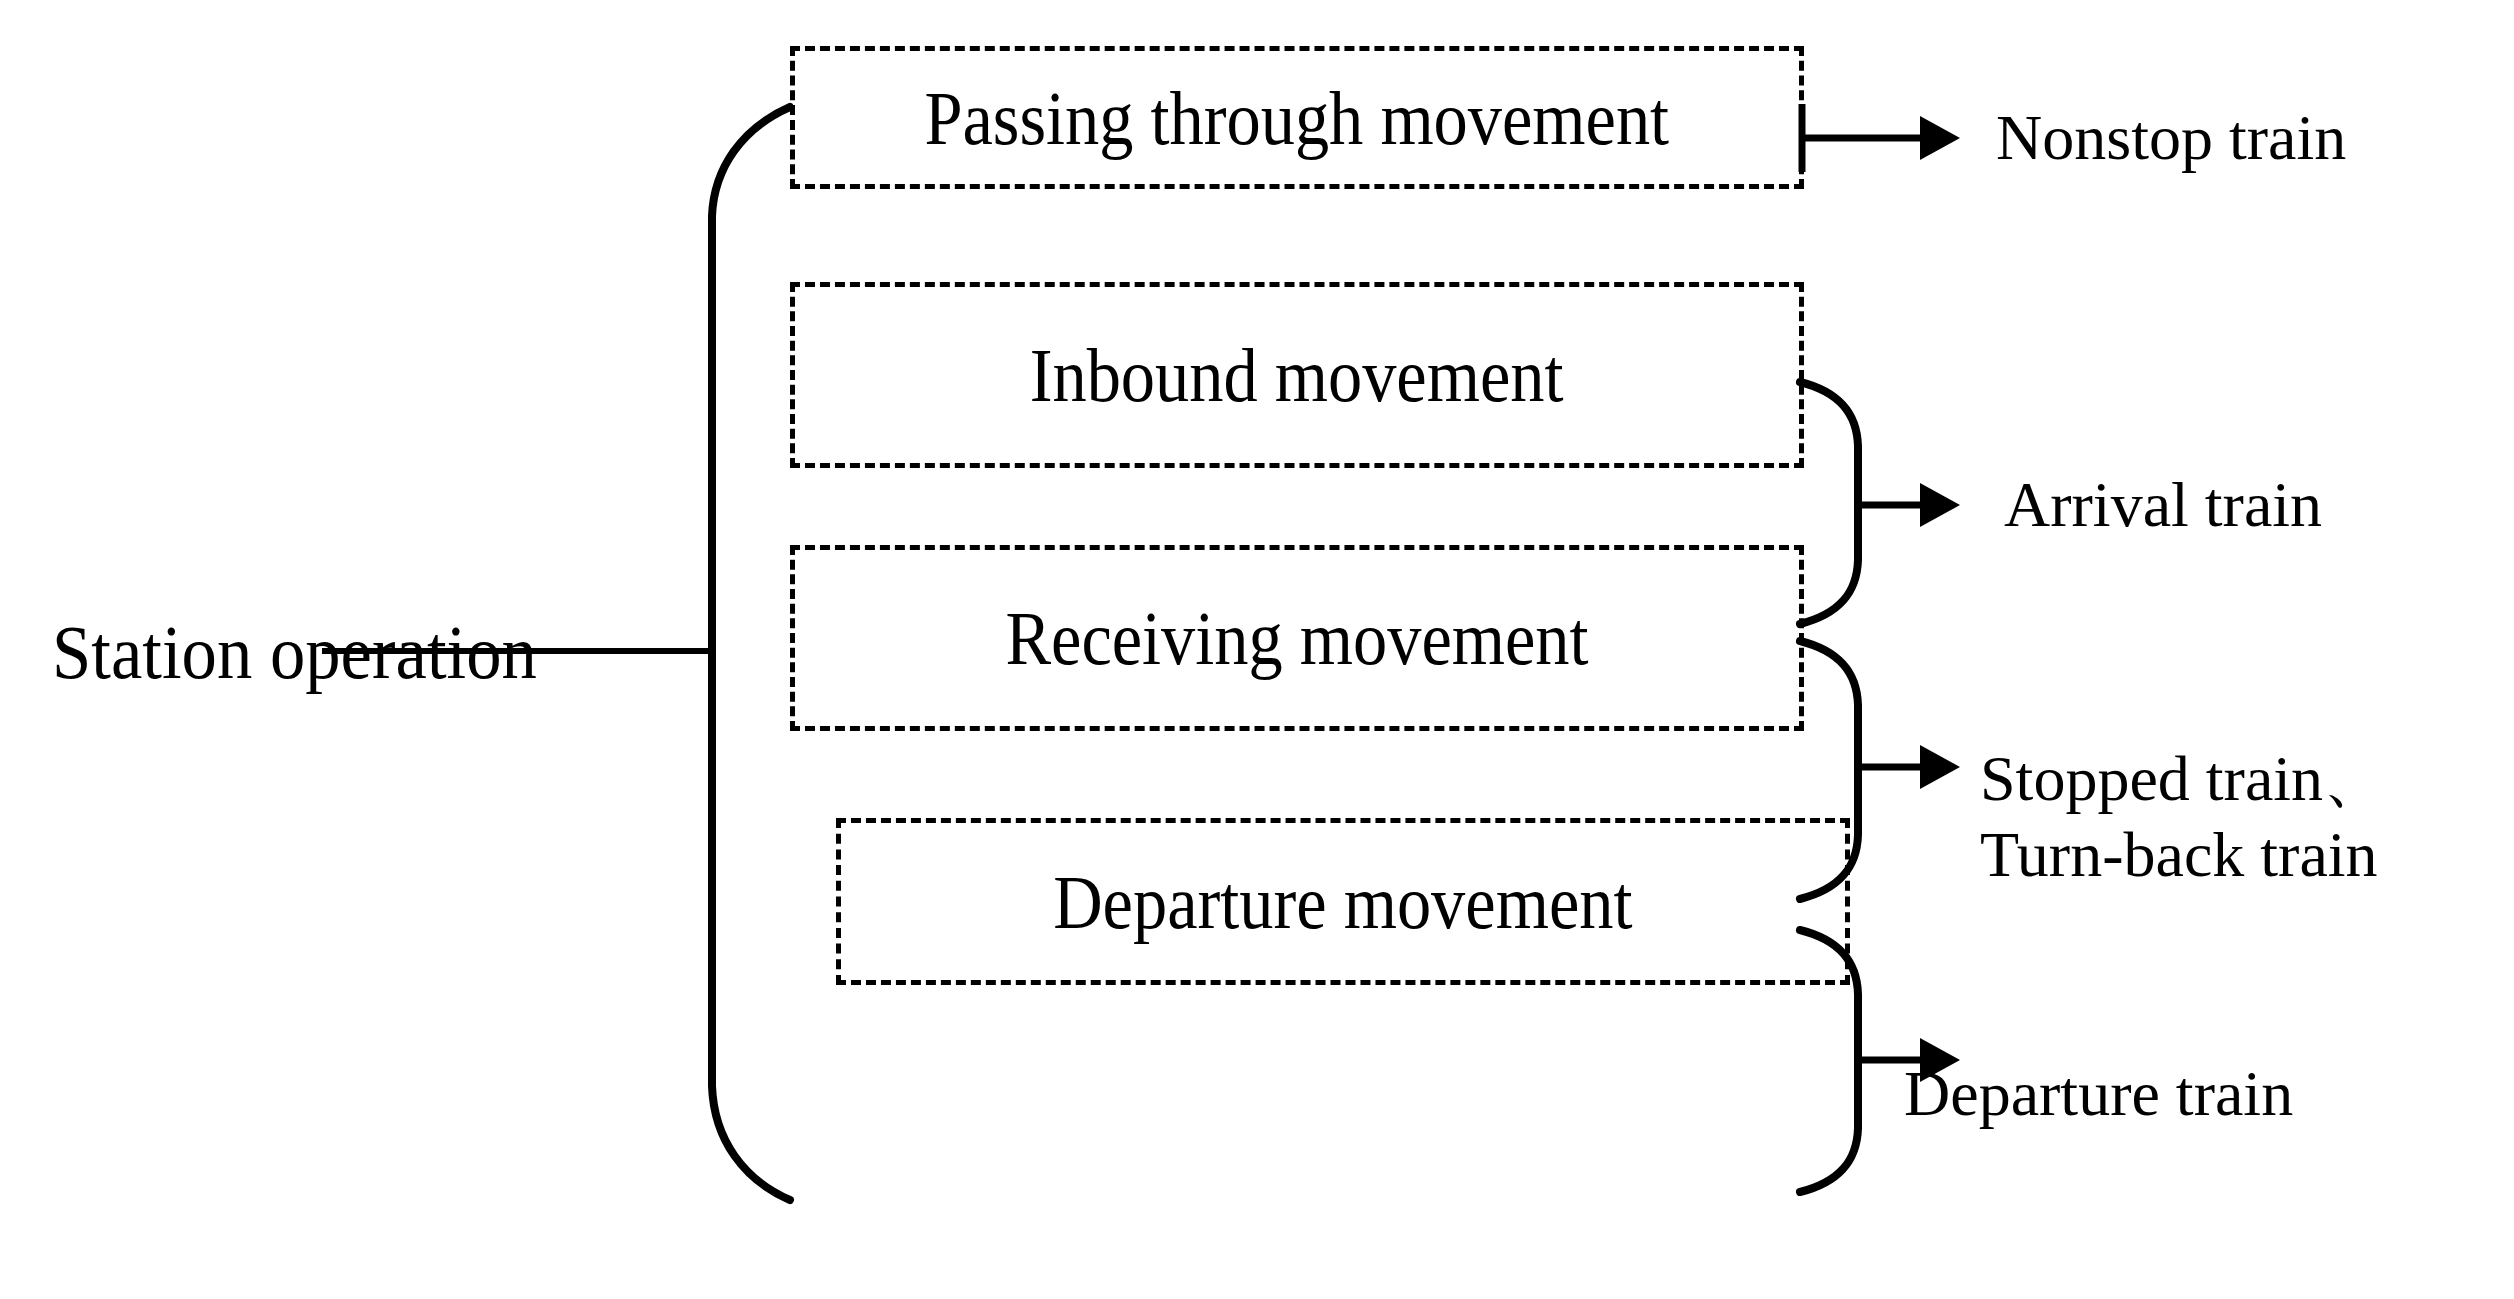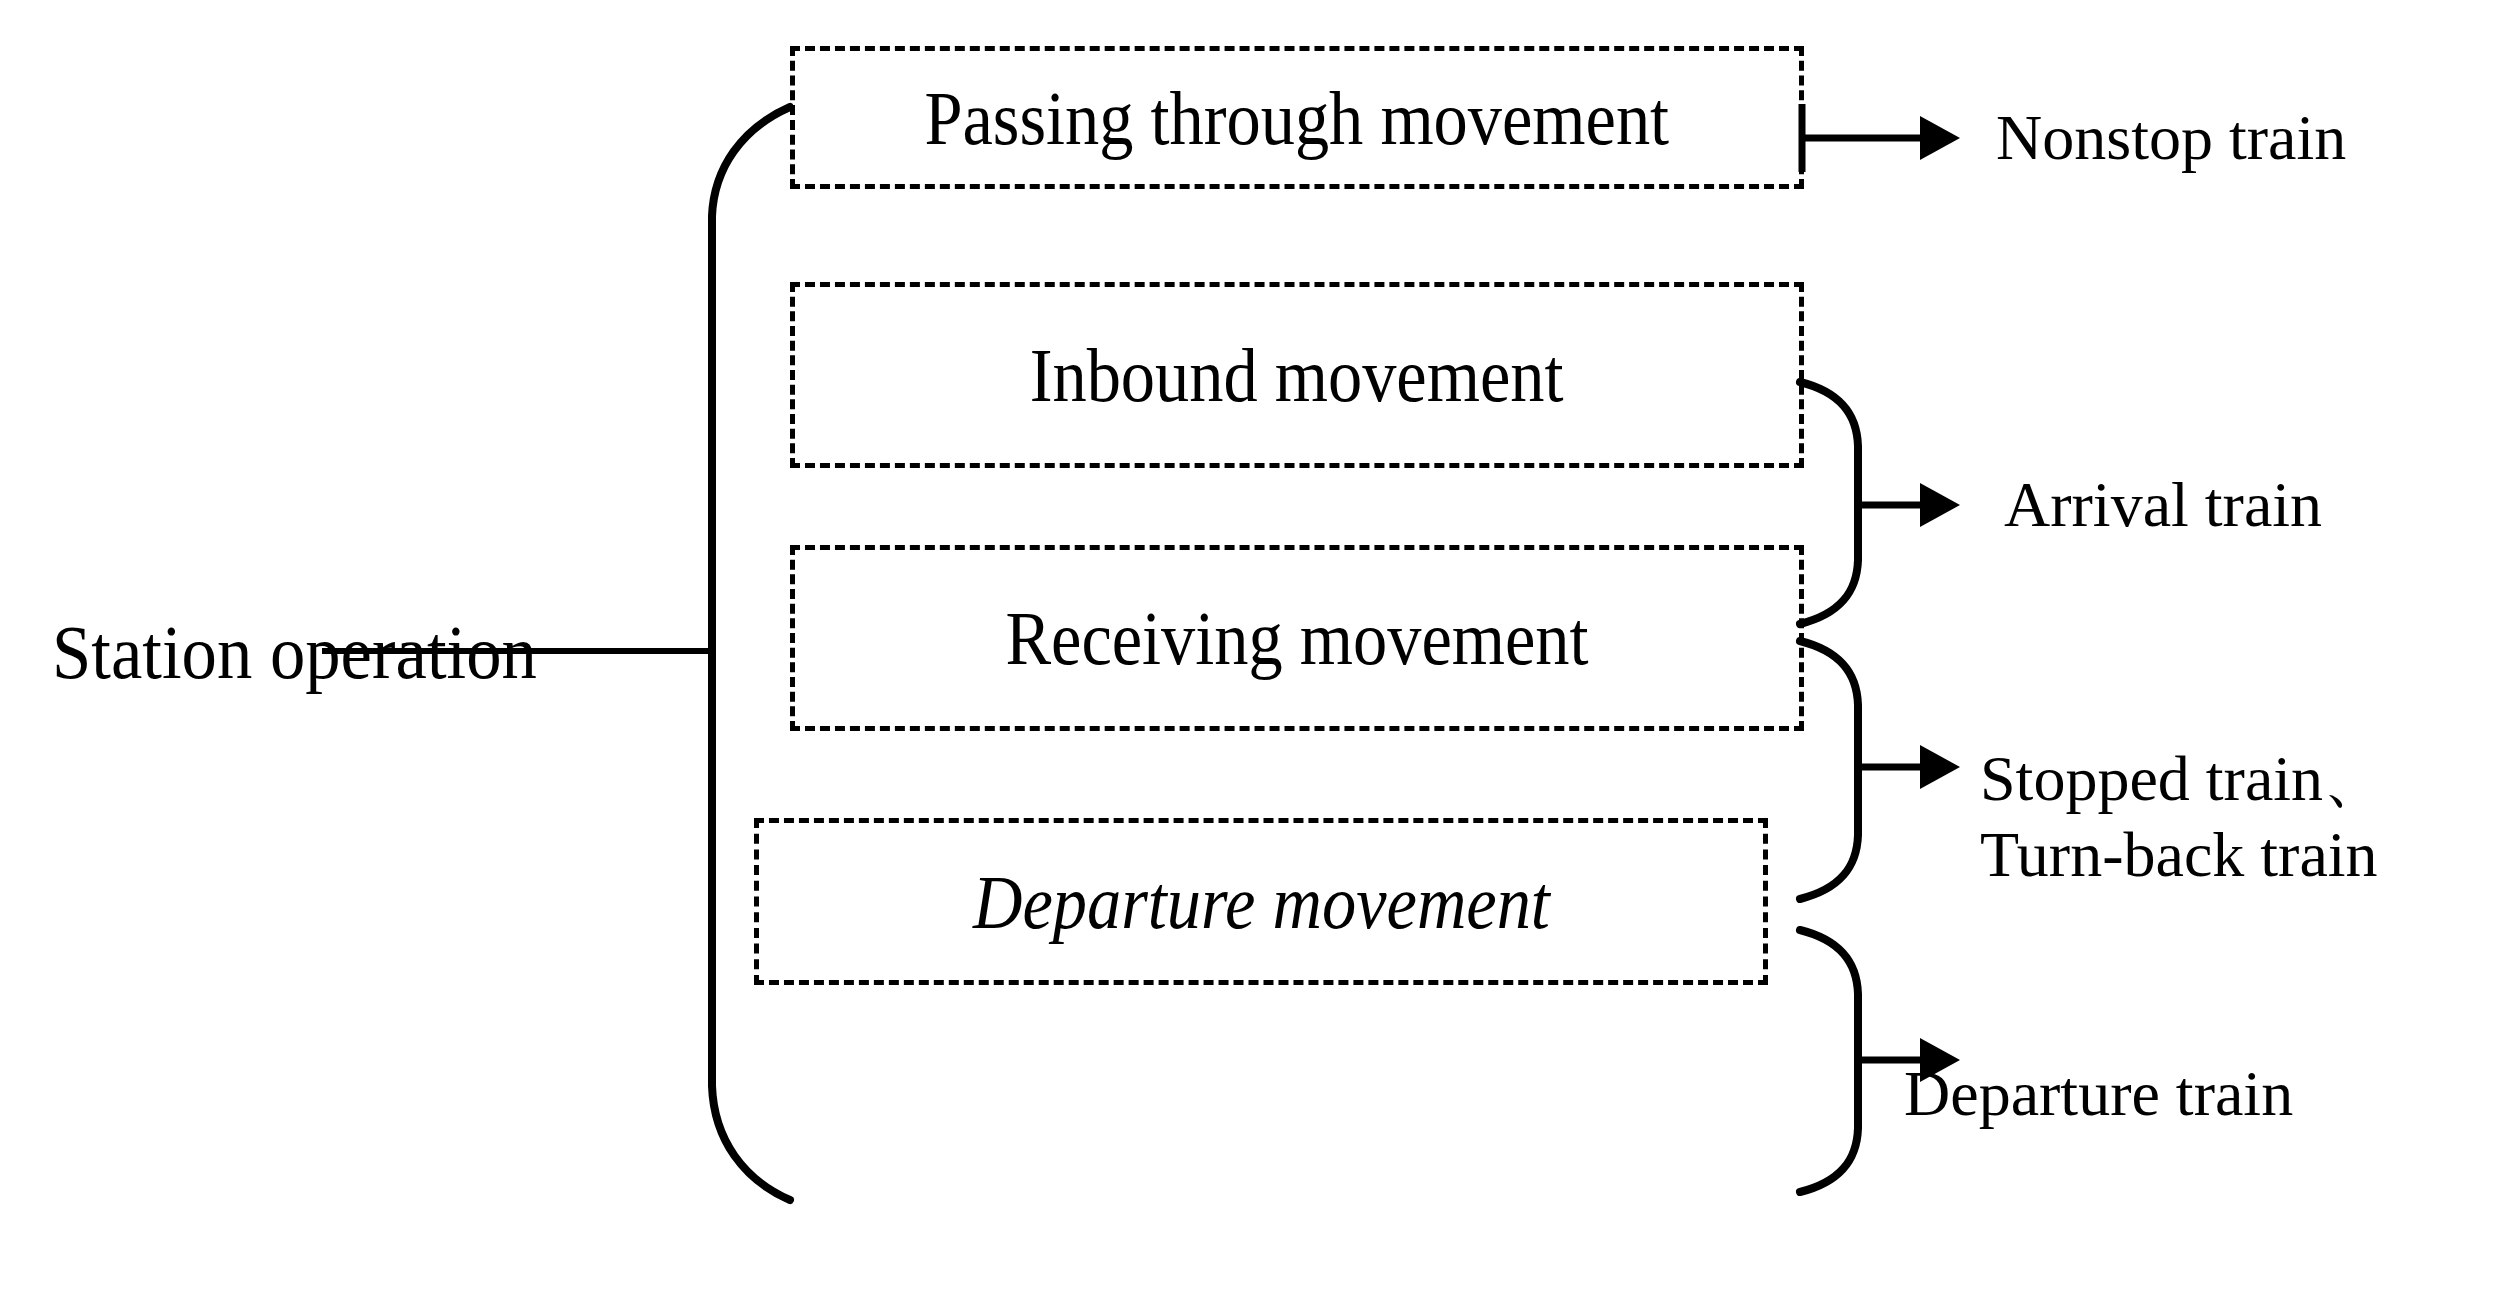--- a/index.html
+++ b/index.html
@@ -113,21 +113,21 @@
   </div>
 
   <div class="node-box" style="left:790px; top:282px; width:1014px; height:186px;">
     <span class="node-label">Inbound movement</span>
   </div>
 
   <div class="node-box" style="left:790px; top:545px; width:1014px; height:186px;text-align:right;">
     <span class="node-label">Receiving movement</span>
   </div>
 
-  <div class="node-box" style="left:754px; top:818px; width:1014px; height:167px;font-style:italic;">
+  <div class="node-box" style="left:836px; top:818px; width:1014px; height:167px;">
     <span class="node-label">Departure movement</span>
   </div>
 
 
   <div class="out-label" style="left:1996px; top:100px;">
     <div>Nonstop train</div>
   </div>
 
   <div class="out-label" style="left:2004px; top:467px;">
     <div>Arrival train</div>

